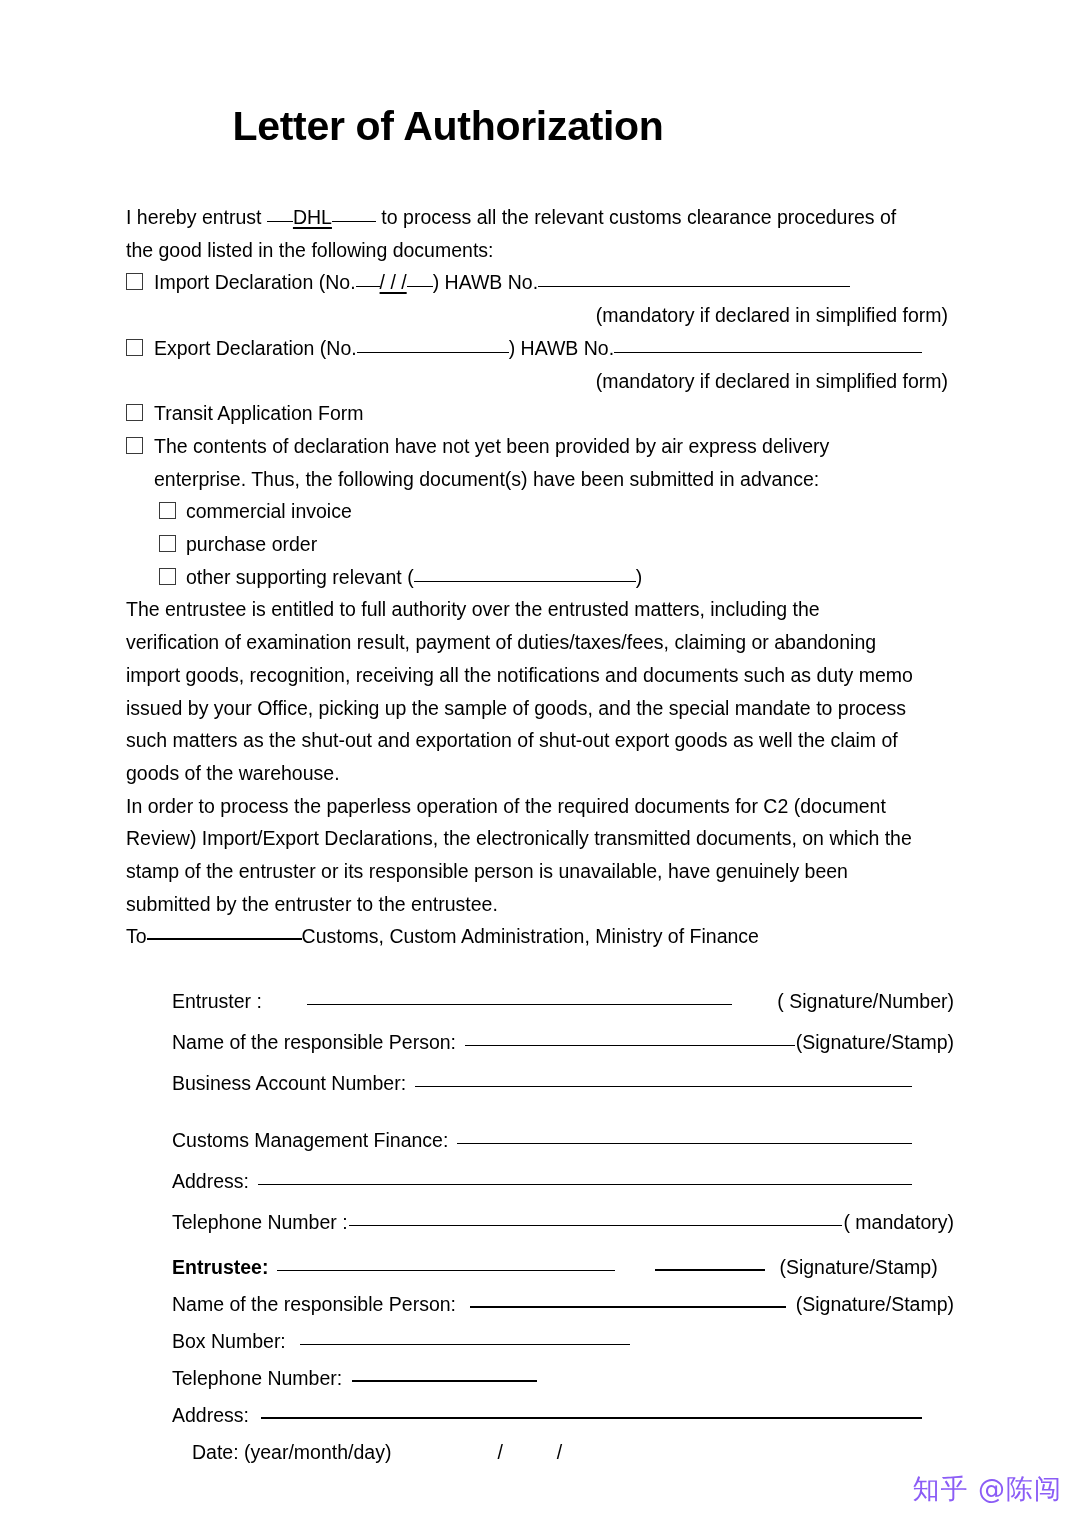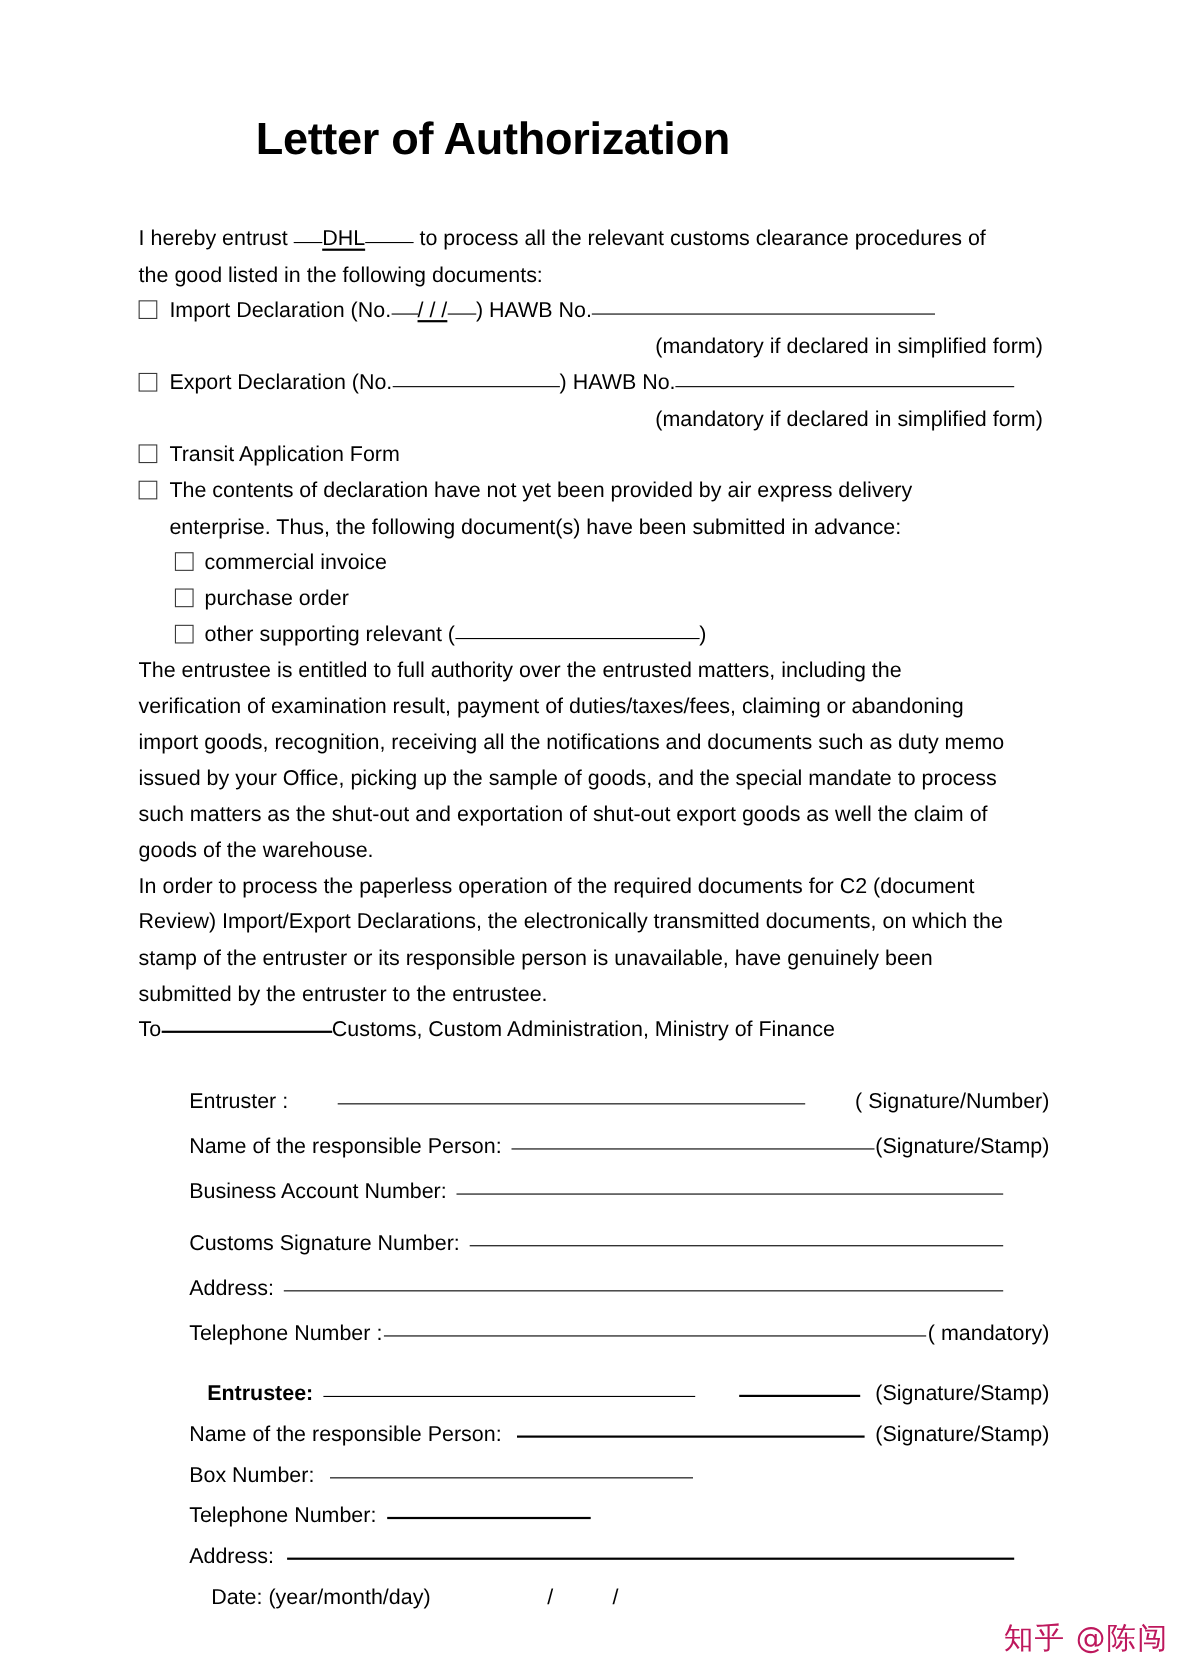--- a/index.html
+++ b/index.html
@@ -123,21 +123,21 @@
   .sig-tail { flex: 0 0 auto; }
 
   .bold { font-weight: bold; }
 
   
   .watermark {
     position: absolute;
     right: 18px;
     bottom: 20px;
     font-size: 27px;
-    color: #be185d;
+    color: #8b5cf6;
     letter-spacing: 1px;
     font-family: "DejaVu Sans", sans-serif;
     white-space: nowrap;
   }
 </style>
 </head>
 <body>
 
 <div class="page">
 
@@ -226,49 +226,49 @@
       <span class="sig-fill"></span>
       <span class="sig-tail">( Signature/Number)</span>
     </div>
 
     <div class="sig-row" style="margin-bottom:18px;">
       <span class="sig-label">Name of the responsible Person:</span>
       <span class="sig-fill" style="margin-left:9px;"></span>
       <span class="sig-tail">(Signature/Stamp)</span>
     </div>
 
-    <div class="sig-row" style="margin-bottom:24px;">
+    <div class="sig-row" style="margin-bottom:34px;">
       <span class="sig-label">Business Account Number:</span>
       <span class="sig-fill" style="margin-left:9px;margin-right:42px;"></span>
       <span class="sig-tail"></span>
     </div>
 
     <div class="sig-row" style="margin-bottom:18px;">
-      <span class="sig-label">Customs Signature Number:</span>
+      <span class="sig-label">Customs Management Finance:</span>
       <span class="sig-fill" style="margin-left:9px;margin-right:42px;"></span>
       <span class="sig-tail"></span>
     </div>
 
     <div class="sig-row" style="margin-bottom:18px;">
       <span class="sig-label">Address:</span>
       <span class="sig-fill" style="margin-left:9px;margin-right:42px;"></span>
       <span class="sig-tail"></span>
     </div>
 
     <div class="sig-row">
       <span class="sig-label">Telephone Number :</span>
       <span class="sig-fill"></span>
       <span class="sig-tail">( mandatory)</span>
     </div>
 
   </div>
 
   <div class="sig-block" style="top:1256px;">
 
-    <div class="sig-row" style="margin-bottom:14px;justify-content:flex-end;">
+    <div class="sig-row" style="margin-bottom:14px;">
       <span class="sig-label bold">Entrustee:</span>
       <span class="sig-fill" style="margin-left:9px;max-width:338px;"></span>
       <span style="flex:0 0 38px;"></span>
       <span class="sig-fill thick" style="max-width:110px;"></span>
       <span style="flex:0 0 13px;"></span>
       <span class="sig-tail">(Signature/Stamp)</span>
     </div>
 
     <div class="sig-row" style="margin-bottom:14px;">
       <span class="sig-label">Name of the responsible Person:</span>

